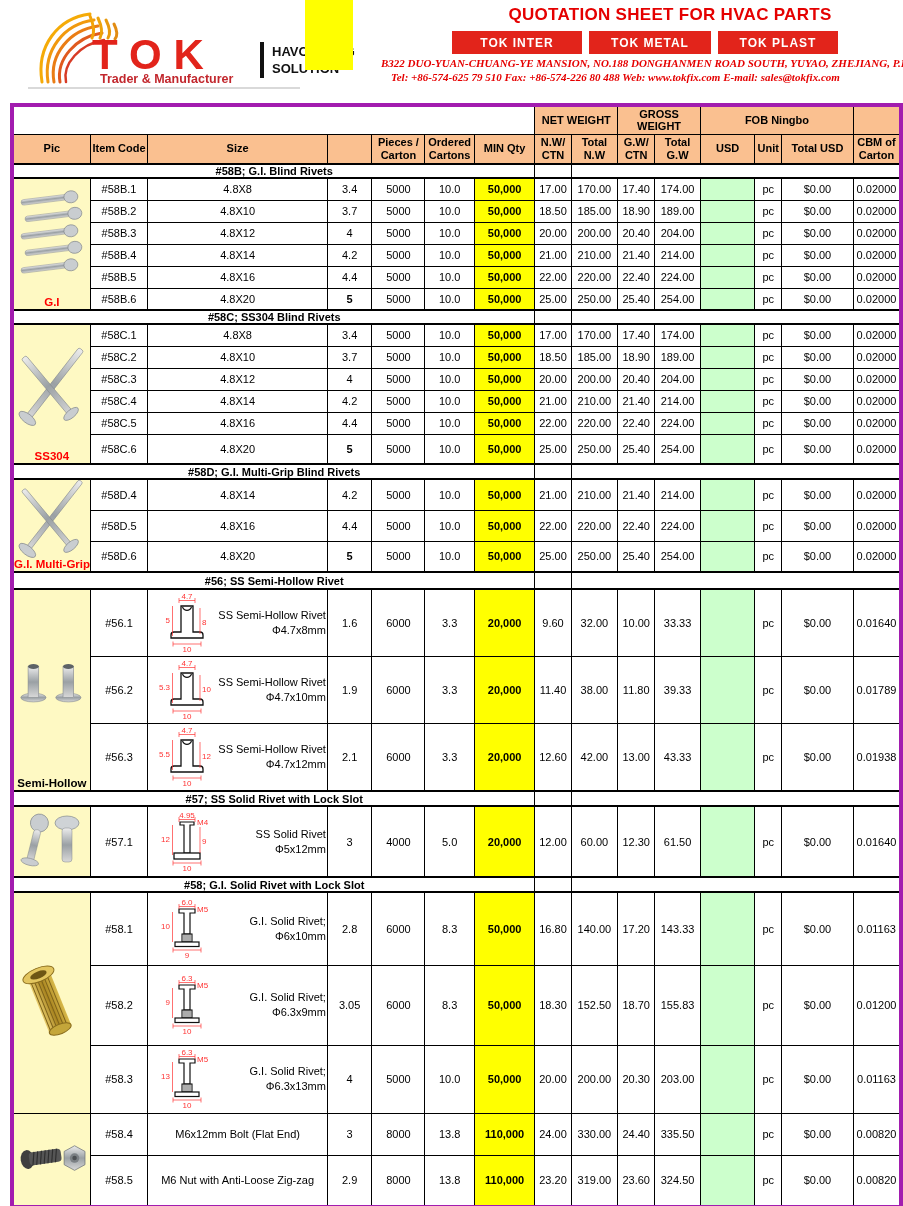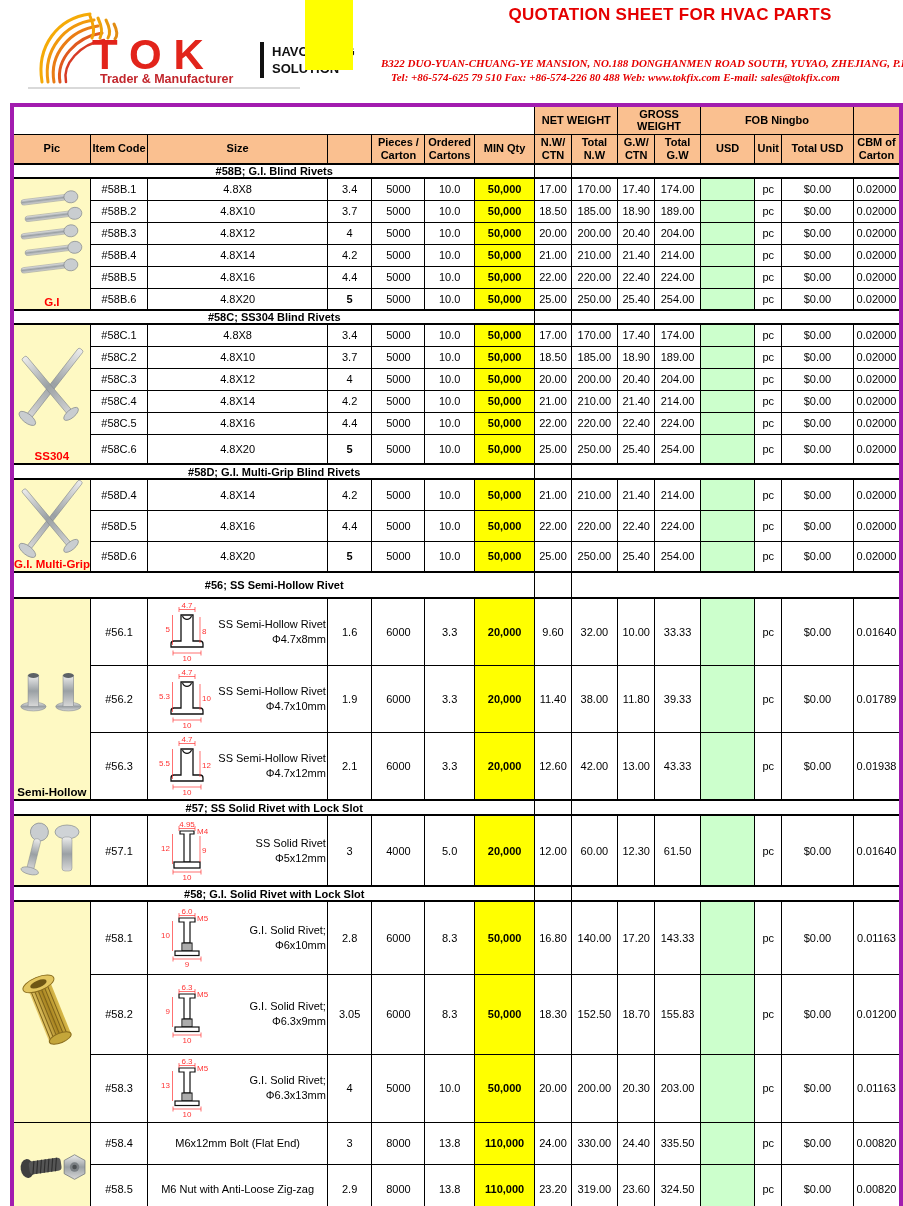--- a/index.html
+++ b/index.html
@@ -65,20 +65,25 @@
   <div class="logo-divider"></div>
   <div class="logo-side">
     <div>HAVC FIXING</div>
     <div>SOLUTION</div>
   </div>
   <div class="logo-tagline">Trader &amp; Manufacturer</div>
   <div class="logo-underline"></div>
   <div class="yellow-block"></div>
 
   <div class="sheet-title">QUOTATION SHEET FOR HVAC PARTS</div>
+  <div class="btnrow">
+    <div class="redbtn">TOK INTER</div>
+    <div class="redbtn">TOK METAL</div>
+    <div class="redbtn">TOK PLAST</div>
+  </div>
   <div class="addr">B322 DUO-YUAN-CHUANG-YE MANSION, NO.188 DONGHANMEN ROAD SOUTH, YUYAO, ZHEJIANG, P.R.CHINA</div>
   <div class="contact">Tel: +86-574-625 79 510   Fax: +86-574-226 80 488   Web: www.tokfix.com   E-mail: sales@tokfix.com</div>
 </div>
 
 <table class="qt">
   <colgroup>
     <col style="width:85px">
       <col style="width:60px">
       <col style="width:150px">
       <col style="width:47px">
@@ -445,21 +450,21 @@
         <td class="minqty">50,000</td>
         <td>25.00</td>
         <td>250.00</td>
         <td>25.40</td>
         <td>254.00</td>
         <td class="usdcell"></td>
         <td>pc</td>
         <td class="totusd">$0.00</td>
         <td>0.02000</td>
       </tr>
-      <tr class="sectionrow" style="height: 26px;">
+      <tr class="sectionrow" style="height: 17px;">
         <td class="sectitle" colspan="7">#56; SS Semi-Hollow Rivet</td>
         <td></td>
         <td colspan="7"></td>
       </tr>
       <tr style="height: 65px;">
         <td class="piccell" rowspan="3">
           <div class="picimg">
             <svg width="78" height="50" viewBox="0 0 78 50">
               <defs>
                 <linearGradient id="g4" x1="0" y1="0" x2="0" y2="1">

